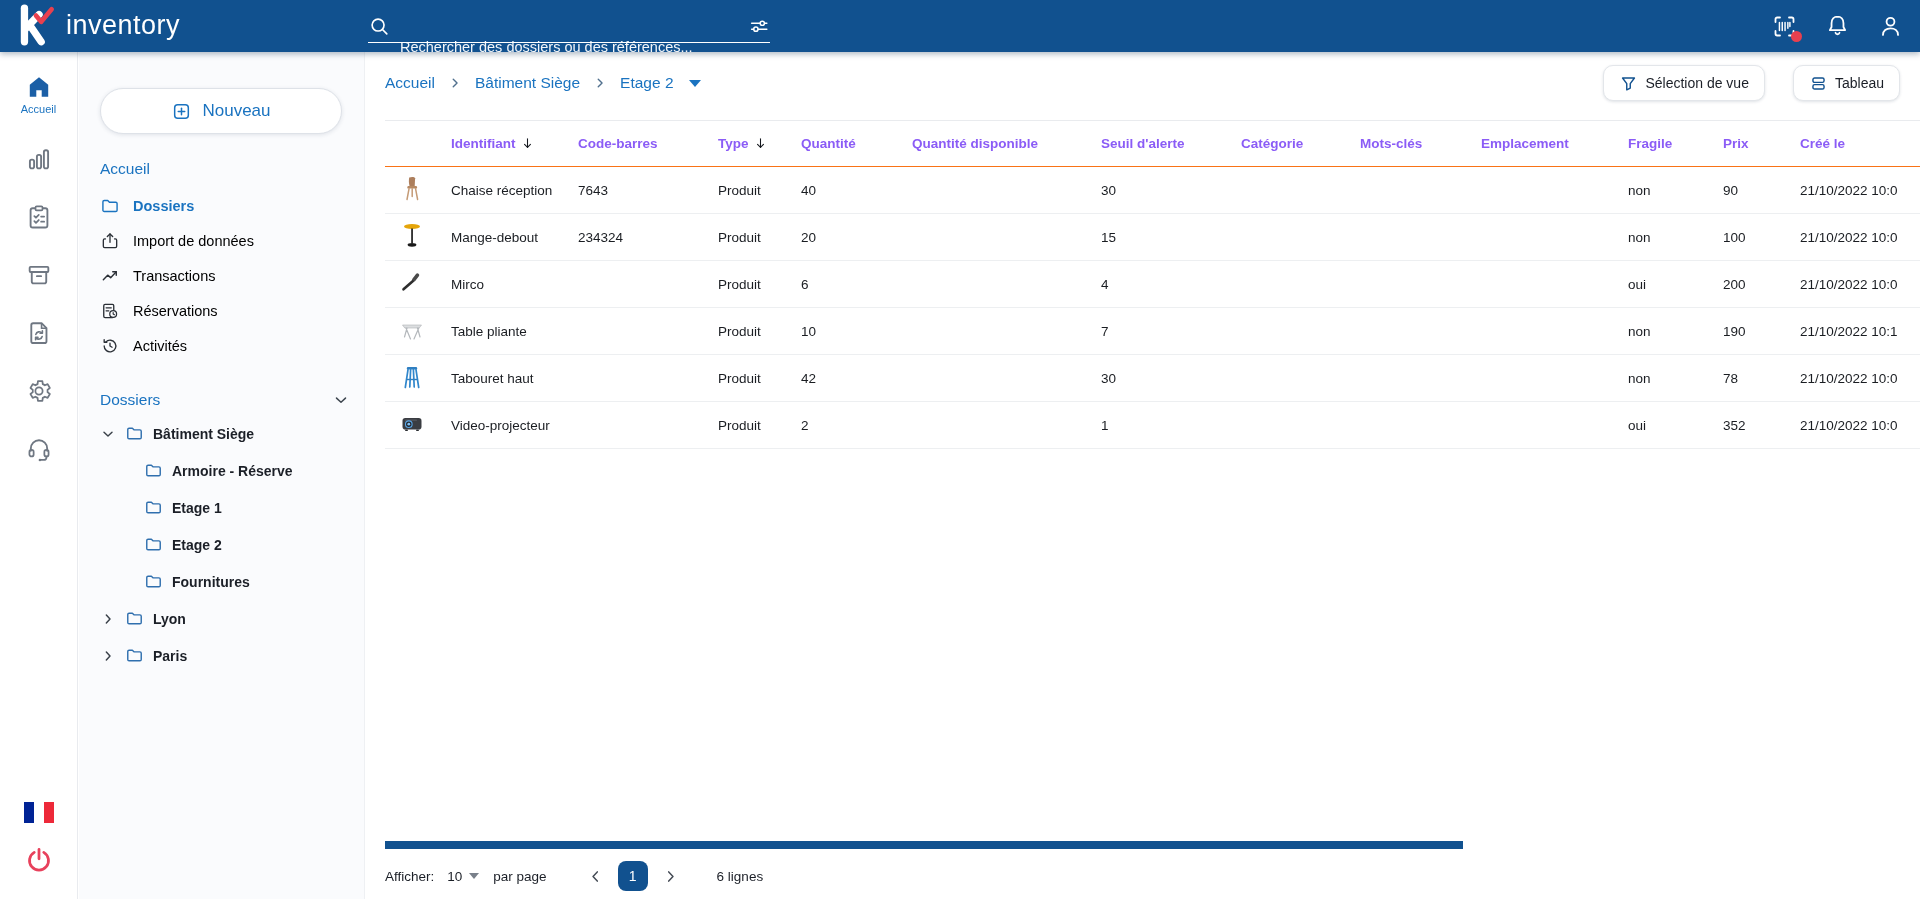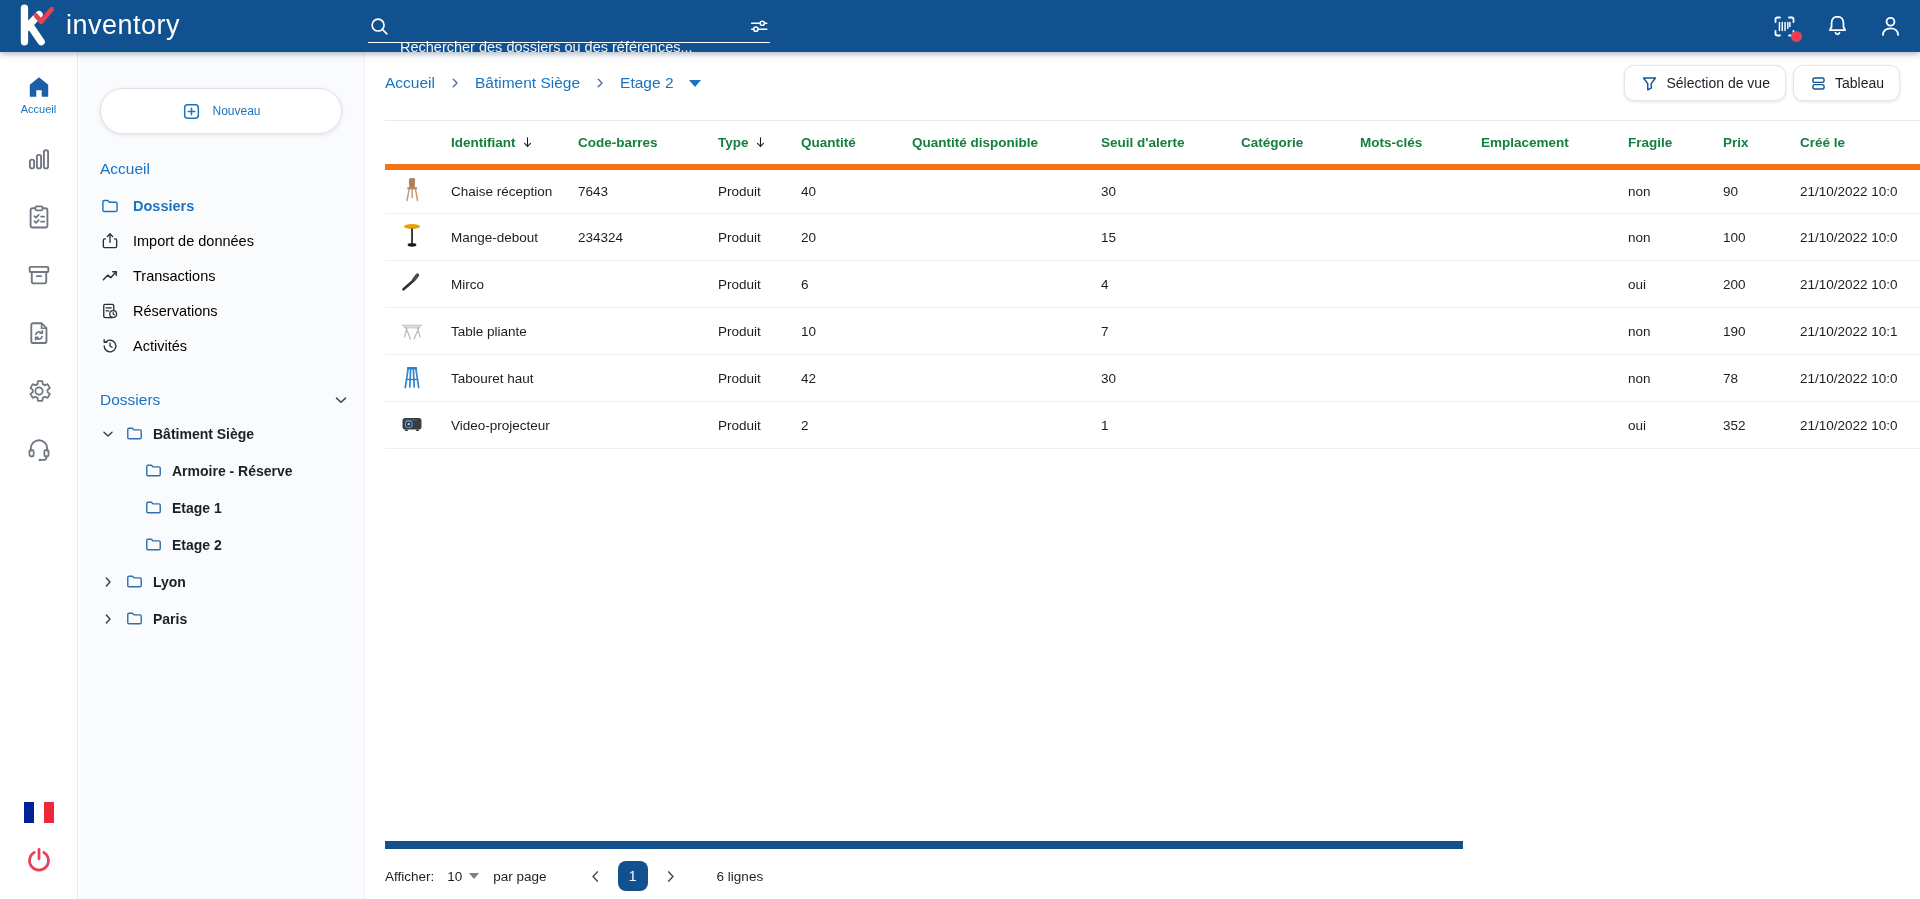--- a/index.html
+++ b/index.html
@@ -29,21 +29,21 @@
   .flag { width:30px; height:21px; display:flex; border:0; margin-bottom:22px; cursor:pointer; }
   .flag div { flex:1; }
   .power { margin-bottom:24px; cursor:pointer; }
 
   
   .sidebar { position:absolute; top:52px; left:79px; width:286px; height:847px; background:#FAFBFD;
              border-right:1px solid #EEF0F3; z-index:9; }
   .new-btn { position:absolute; left:21px; top:36px; width:242px; height:46px; background:#fff;
              border:1px solid #DEE2E8; border-radius:23px; box-shadow:0 1px 4px rgba(30,50,80,.12);
              display:flex; align-items:center; justify-content:center; gap:10px;
-             color:#1A73C0; font-size:12px; cursor:pointer; }
+             color:#1A73C0; font-size:17px; cursor:pointer; }
   .nav { position:absolute; left:21px; top:102px; right:14px; }
   .nav-home { color:#1A73C0; font-size:15.5px; padding:6px 0 10px 0; cursor:pointer; }
   .nav-item { display:flex; align-items:center; gap:13px; font-size:14.5px; color:#000000;
               padding:7.5px 0; cursor:pointer; }
   .nav-item .ic { color:#2A2F36; width:20px; }
   .nav-item.active { color:#1A73C0; font-weight:700; }
   .nav-item.active .ic { color:#1A73C0; }
   .section-head { display:flex; align-items:center; justify-content:space-between;
                   margin-top:22px; padding:6px 0; color:#1A73C0; font-size:15.5px; cursor:pointer; }
   .tree-row { display:flex; align-items:center; gap:9px; padding:9px 0; font-size:14px;
@@ -54,30 +54,30 @@
 
   
   .main { position:absolute; top:52px; left:365px; width:1555px; height:847px; background:#fff; overflow:hidden; }
   .toolbar { position:absolute; top:0; left:20px; right:20px; height:62px; display:flex;
              align-items:center; justify-content:space-between; }
   .crumbs { display:flex; align-items:center; gap:13px; font-size:15.5px; color:#1A73C0; }
   .crumb { cursor:pointer; }
   .crumb-sep { color:#51708E; }
   .caret-down { width:0; height:0; border-left:6px solid transparent; border-right:6px solid transparent;
                 border-top:7px solid #1A73C0; margin-left:2px; }
-  .tb-buttons { display:flex; gap:7px;margin-left:7px; }
+  .tb-buttons { display:flex; gap:28px;margin-left:7px; }
   .btn { height:36px; background:#fff; border:1px solid #E3E6EA; border-radius:10px;
          box-shadow:0 1px 3px rgba(30,50,80,.14); display:flex; align-items:center; gap:7px;
          padding:0 15px; font-size:14px; color:#1B1F27; cursor:pointer; }
   .btn .bic { color:#11518F; }
 
   .table-wrap { position:absolute; top:68px; left:20px; width:1535px; height:700px; overflow:hidden; }
   table { border-collapse:collapse; table-layout:fixed; width:1585px; }
   th, td { text-align:left; font-size:13.5px; white-space:nowrap; overflow:hidden; padding:0 6px 0 0; }
-  thead th { font-weight:700; color:#15803d; height:46px; border-top:1px solid #E9EBEE; border-bottom:6px solid #f97316; }
+  thead th { font-weight:700; color:#8b5cf6; height:46px; border-top:1px solid #E9EBEE; border-bottom:1px solid #f97316; }
   tbody td { color:#1A1D22; height:47px; border-bottom:1px solid #EDEFF1; font-weight:400; }
   .c-thumb{width:66px} .c-ident{width:127px} .c-code{width:140px} .c-type{width:83px}
   .c-qte{width:111px} .c-qdis{width:189px} .c-seuil{width:140px} .c-cat{width:119px}
   .c-mots{width:121px} .c-empl{width:147px} .c-frag{width:95px} .c-prix{width:77px} .c-cree{width:170px}
   .th-flex { display:flex; align-items:center; gap:4px; }
   .sort-arrow { color:#15181E; }
   .thumb { display:inline-block; width:26px; height:28px; margin-left:14px; }
 
   .hscroll { position:absolute; left:20px; top:789px; width:1078px; height:8px; background:#11518F; cursor:pointer; }
 
@@ -315,20 +315,28 @@
       </span>
       <span>Etage 1</span>
     </div>
     <div class="tree-row indent2">
       <span class="fold">
         <svg width="19" height="19" viewBox="0 0 24 24">
             <path d="M3.5 7 a1.6 1.6 0 0 1 1.6-1.6 h4.2 l2 2 h7.6 A1.6 1.6 0 0 1 20.5 9 v8 a1.6 1.6 0 0 1-1.6 1.6 H5.1 A1.6 1.6 0 0 1 3.5 17 Z" stroke="currentColor" stroke-width="1.8" fill="none" stroke-linejoin="round"></path>
           </svg>
       </span>
       <span>Etage 2</span>
+    </div>
+    <div class="tree-row indent2">
+      <span class="fold">
+        <svg width="19" height="19" viewBox="0 0 24 24">
+            <path d="M3.5 7 a1.6 1.6 0 0 1 1.6-1.6 h4.2 l2 2 h7.6 A1.6 1.6 0 0 1 20.5 9 v8 a1.6 1.6 0 0 1-1.6 1.6 H5.1 A1.6 1.6 0 0 1 3.5 17 Z" stroke="currentColor" stroke-width="1.8" fill="none" stroke-linejoin="round"></path>
+          </svg>
+      </span>
+      <span>Fournitures</span>
     </div>
 
     <div class="tree-row">
       <span class="caret">
         <svg width="16" height="16" viewBox="0 0 24 24">
             <polyline points="9.5,6 15,12 9.5,18" stroke="currentColor" stroke-width="2.2" fill="none" stroke-linecap="round" stroke-linejoin="round"></polyline>
           </svg>
       </span>
       <span class="fold">
         <svg width="19" height="19" viewBox="0 0 24 24">

